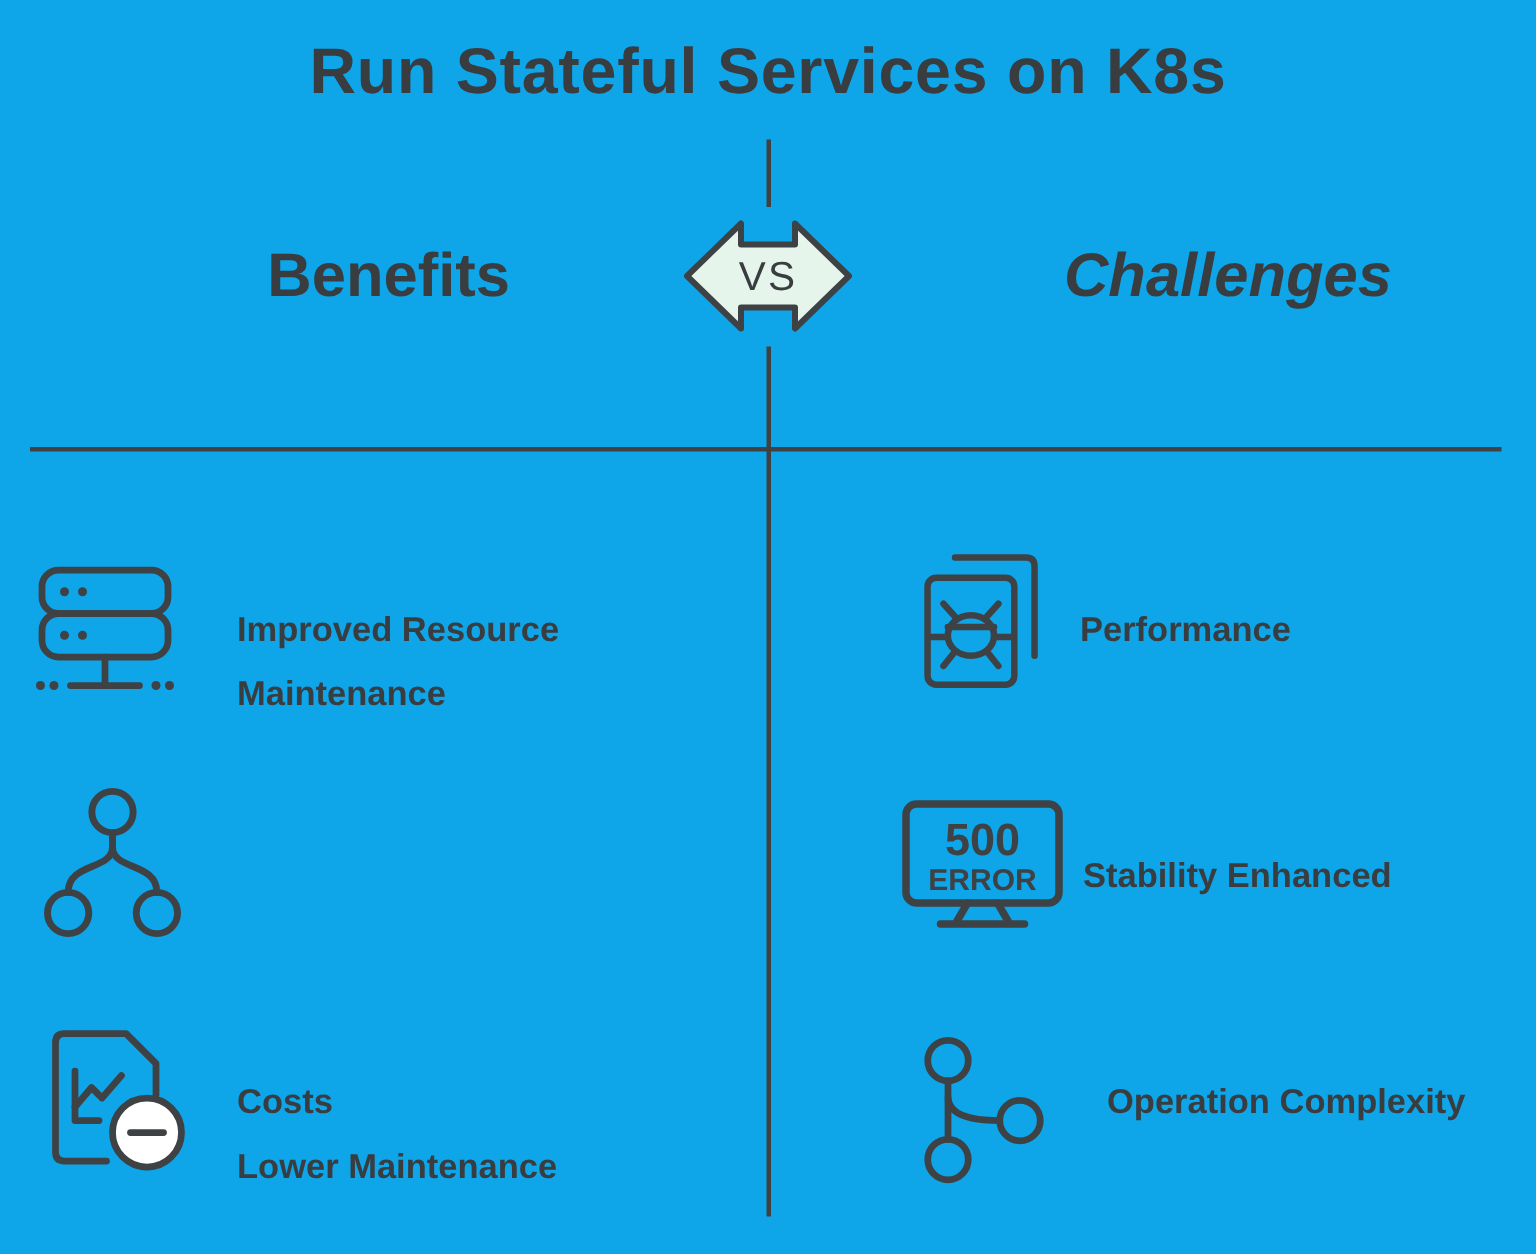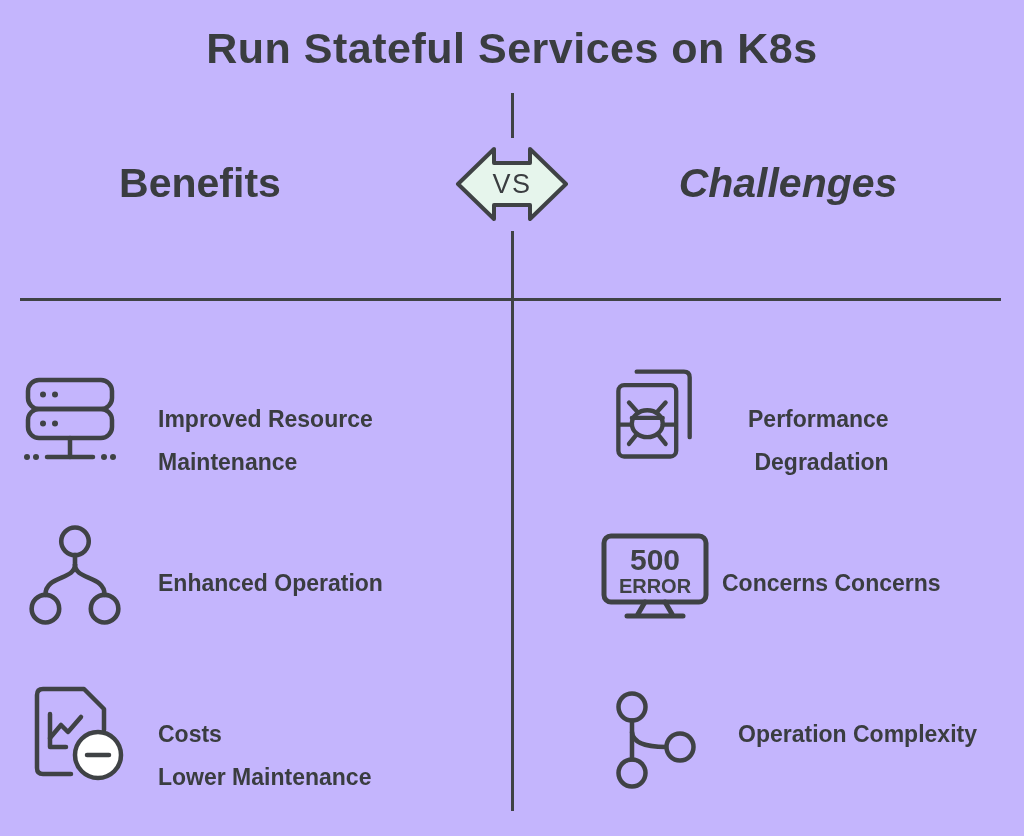--- a/index.html
+++ b/index.html
@@ -1,25 +1,25 @@
 <!DOCTYPE html>
 <html><head>
 <meta charset="utf-8">
 <style>
   html,body { margin:0; padding:0; background:#ffffff; }
   .canvas {
-    position:relative; width:1024px; height:836px; background:#c4b5fd;
+    position:relative; width:1024px; height:836px; background:#0ea5e9;
     font-family:"Liberation Sans", sans-serif; overflow:hidden;
   }
   .title {
     position:absolute; top:24px; left:0; width:100%; text-align:center;
     font-size:43px; font-weight:700; color:#3a3d40; letter-spacing:0.5px;
   }
   .heading {
-    position:absolute; top:160px; width:280px; text-align:center;
+    position:absolute; top:160px; width:280px; text-align:right;
     font-size:41px; font-weight:700; color:#3a3d40;
   }
   .heading.left  { left:60px; }
   .heading.right { left:648px;font-style:italic; }
   .line { position:absolute; background:#3f4245; }
   .vline-top  { left:511px; top:93px;  width:3px; height:45px; }
   .vline-main { left:511px; top:231px; width:3px; height:580px; }
   .hline      { left:20px;  top:298px; width:981px; height:3px; }
   .vs-badge { position:absolute; left:455px; top:136px; width:114px; height:96px; }
   .vs-badge svg { position:absolute; inset:0; }
@@ -33,21 +33,21 @@
     line-height:43px; white-space:nowrap;margin-top:24px;
   }
   
   .b1i { left:20px;  top:370px; width:100px; height:100px; }
   .b1t { left:158px; top:374px; }
   .b2i { left:24px;  top:524px; width:102px; height:102px; }
   .b2t { left:158px; top:538px; }
   .b3i { left:24px;  top:678px; width:106px; height:106px; }
   .b3t { left:158px; top:689px; }
   .c1i { left:604px; top:363px; width:102px; height:106px; }
-  .c1t { left:748px; top:374px;text-align:right; }
+  .c1t { left:720px; top:374px; }
   .c2i { left:598px; top:528px; width:114px; height:98px;  }
   .c2t { left:722px; top:538px; }
   .c3i { left:606px; top:690px; width:96px;  height:100px; }
   .c3t { left:738px; top:689px; }
   .stroke { fill:none; stroke:#3f4245; stroke-width:4.5; stroke-linecap:round; stroke-linejoin:round; }
   .thick  { stroke-width:5; }
   .dot { fill:#3f4245; stroke:none; }
   .mon-text { fill:#3f4245; font-family:"Liberation Sans", sans-serif; font-weight:700; }
 </style>
 </head>
@@ -92,21 +92,20 @@
 
   <svg class="icon b2i" viewBox="0 0 100 100">
     <circle class="stroke" cx="50" cy="17" r="13.5"></circle>
     <circle class="stroke" cx="21" cy="83" r="13.5"></circle>
     <circle class="stroke" cx="79" cy="83" r="13.5"></circle>
     <path class="stroke" d="M50 30.5 V40"></path>
     <path class="stroke" d="M50 40 C50 55 21 50 21 69.5"></path>
     <path class="stroke" d="M50 40 C50 55 79 50 79 69.5"></path>
   </svg>
   <div class="label b2t">
-    <div>Enhanced Operation</div>
   </div>
 
   <svg class="icon b3i" viewBox="0 0 106 106">
     <path class="stroke" d="M47 96 H19 Q13 96 13 90 V17 Q13 11 19 11 H60 L80 31 V52"></path>
     <path class="stroke" d="M26 36 V69 H42"></path>
     <path class="stroke" d="M26 60 L37 47 L44 54 L57 39"></path>
     <circle cx="74" cy="77" r="23" fill="#ffffff" stroke="#3f4245" stroke-width="4.5"></circle>
     <path class="stroke" d="M63 77 H85"></path>
   </svg>
   <div class="label b3t">
@@ -121,33 +120,32 @@
     <path class="stroke" d="M26 57 H58"></path>
     <path class="stroke" d="M32 51 L23 41"></path>
       <path class="stroke" d="M52 51 L61 41"></path>
     <path class="stroke" d="M26 64 H13"></path>
       <path class="stroke" d="M58 64 H71"></path>
     <path class="stroke" d="M31 74 L23 84"></path>
       <path class="stroke" d="M53 74 L61 84"></path>
   </svg>
   <div class="label c1t">
     <div>Performance</div>
-    <div>Degradation</div>
   </div>
 
   <svg class="icon c2i" viewBox="0 0 114 98">
     <rect class="stroke thick" x="6" y="8" width="102" height="66" rx="7"></rect>
     <text class="mon-text" x="57" y="42" font-size="30" text-anchor="middle">500</text>
     <text class="mon-text" x="57" y="65" font-size="20" text-anchor="middle">ERROR</text>
     <path class="stroke thick" d="M47 74 L40 86"></path>
     <path class="stroke thick" d="M67 74 L74 86"></path>
     <path class="stroke thick" d="M29 88 H85"></path>
   </svg>
   <div class="label c2t">
-    <div>Concerns Concerns</div>
+    <div>Stability Enhanced</div>
     <div></div>
   </div>
 
   <svg class="icon c3i" viewBox="0 0 96 100">
     <circle class="stroke" cx="26" cy="17" r="13.5"></circle>
     <circle class="stroke" cx="26" cy="83" r="13.5"></circle>
     <circle class="stroke" cx="74" cy="57" r="13.5"></circle>
     <path class="stroke" d="M26 30.5 V69.5"></path>
     <path class="stroke" d="M26 42 Q27 57 60 57"></path>
   </svg>

